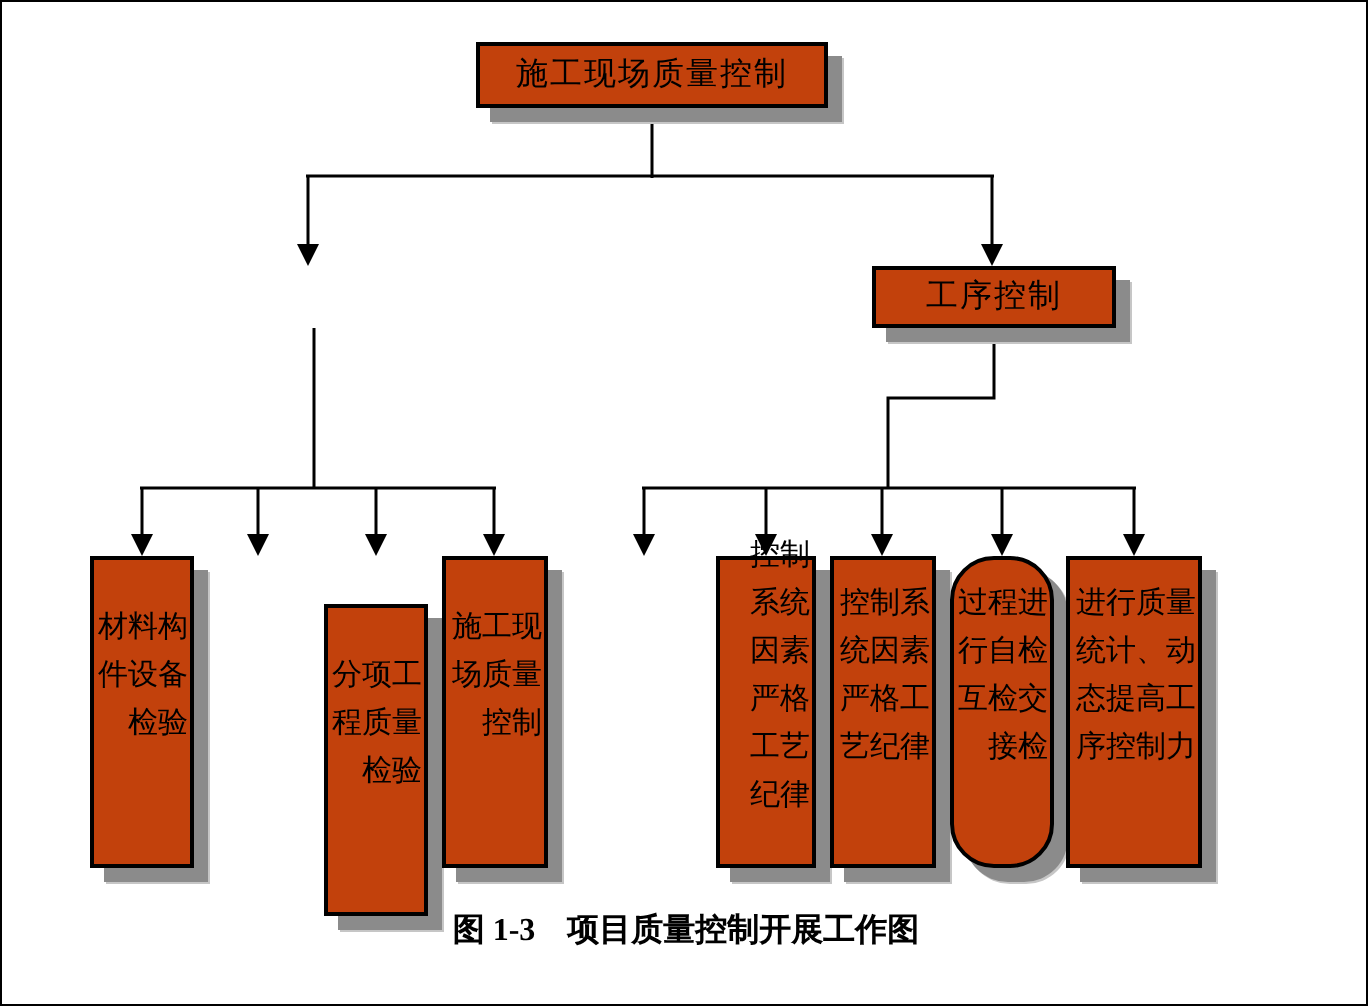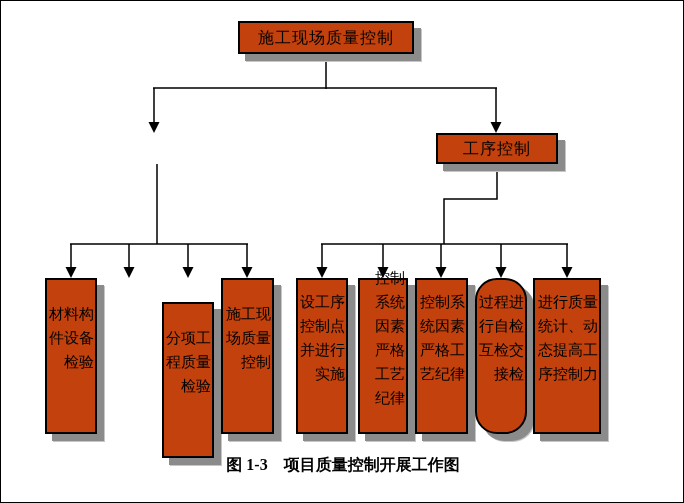--- a/index.html
+++ b/index.html
@@ -106,21 +106,20 @@
 
   <div class="node hbox b1">工序控制</div>
 
   <div class="node leaf l0">材料构件设备检验</div>
 
 
   <div class="node leaf l2">分项工程质量检验</div>
 
   <div class="node leaf l3">施工现场质量控制</div>
 
-  <div class="node leaf l4">设工序控制点并进行实施</div>
 
   <div class="node leaf l5">控制系统因素严格工艺纪律</div>
 
   <div class="node leaf l6">控制系统因素严格工艺纪律</div>
 
   <div class="node leaf l7">过程进行自检互检交接检</div>
 
   <div class="node leaf l8">进行质量统计、动态提高工序控制力</div>
 
   <div class="caption">图 1-3　项目质量控制开展工作图</div>

